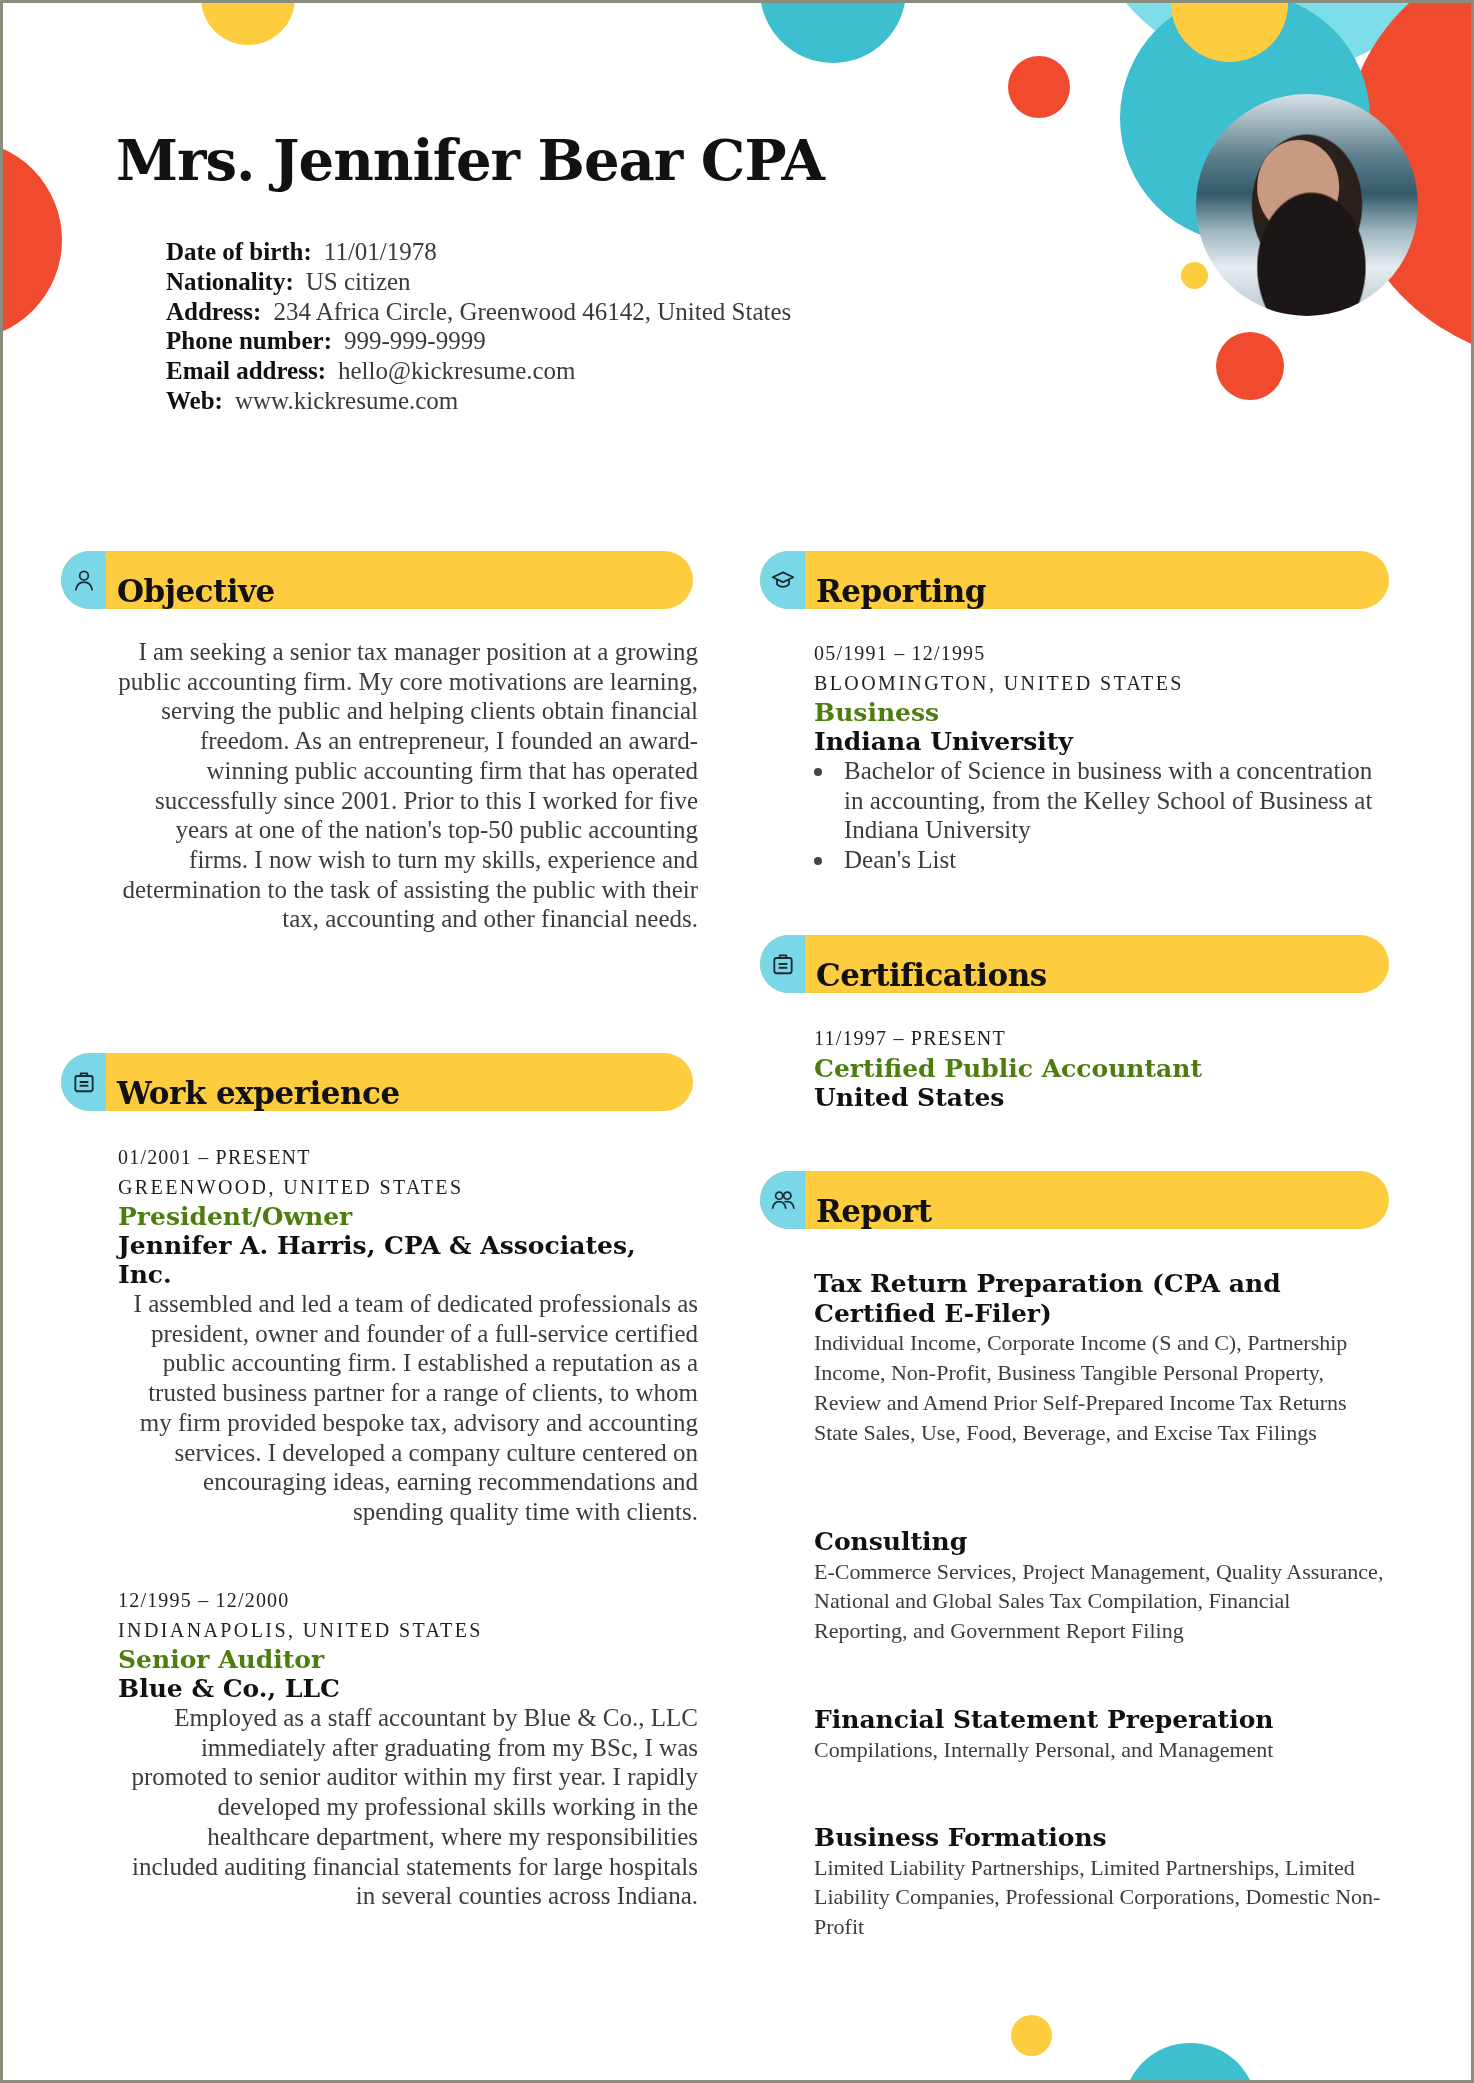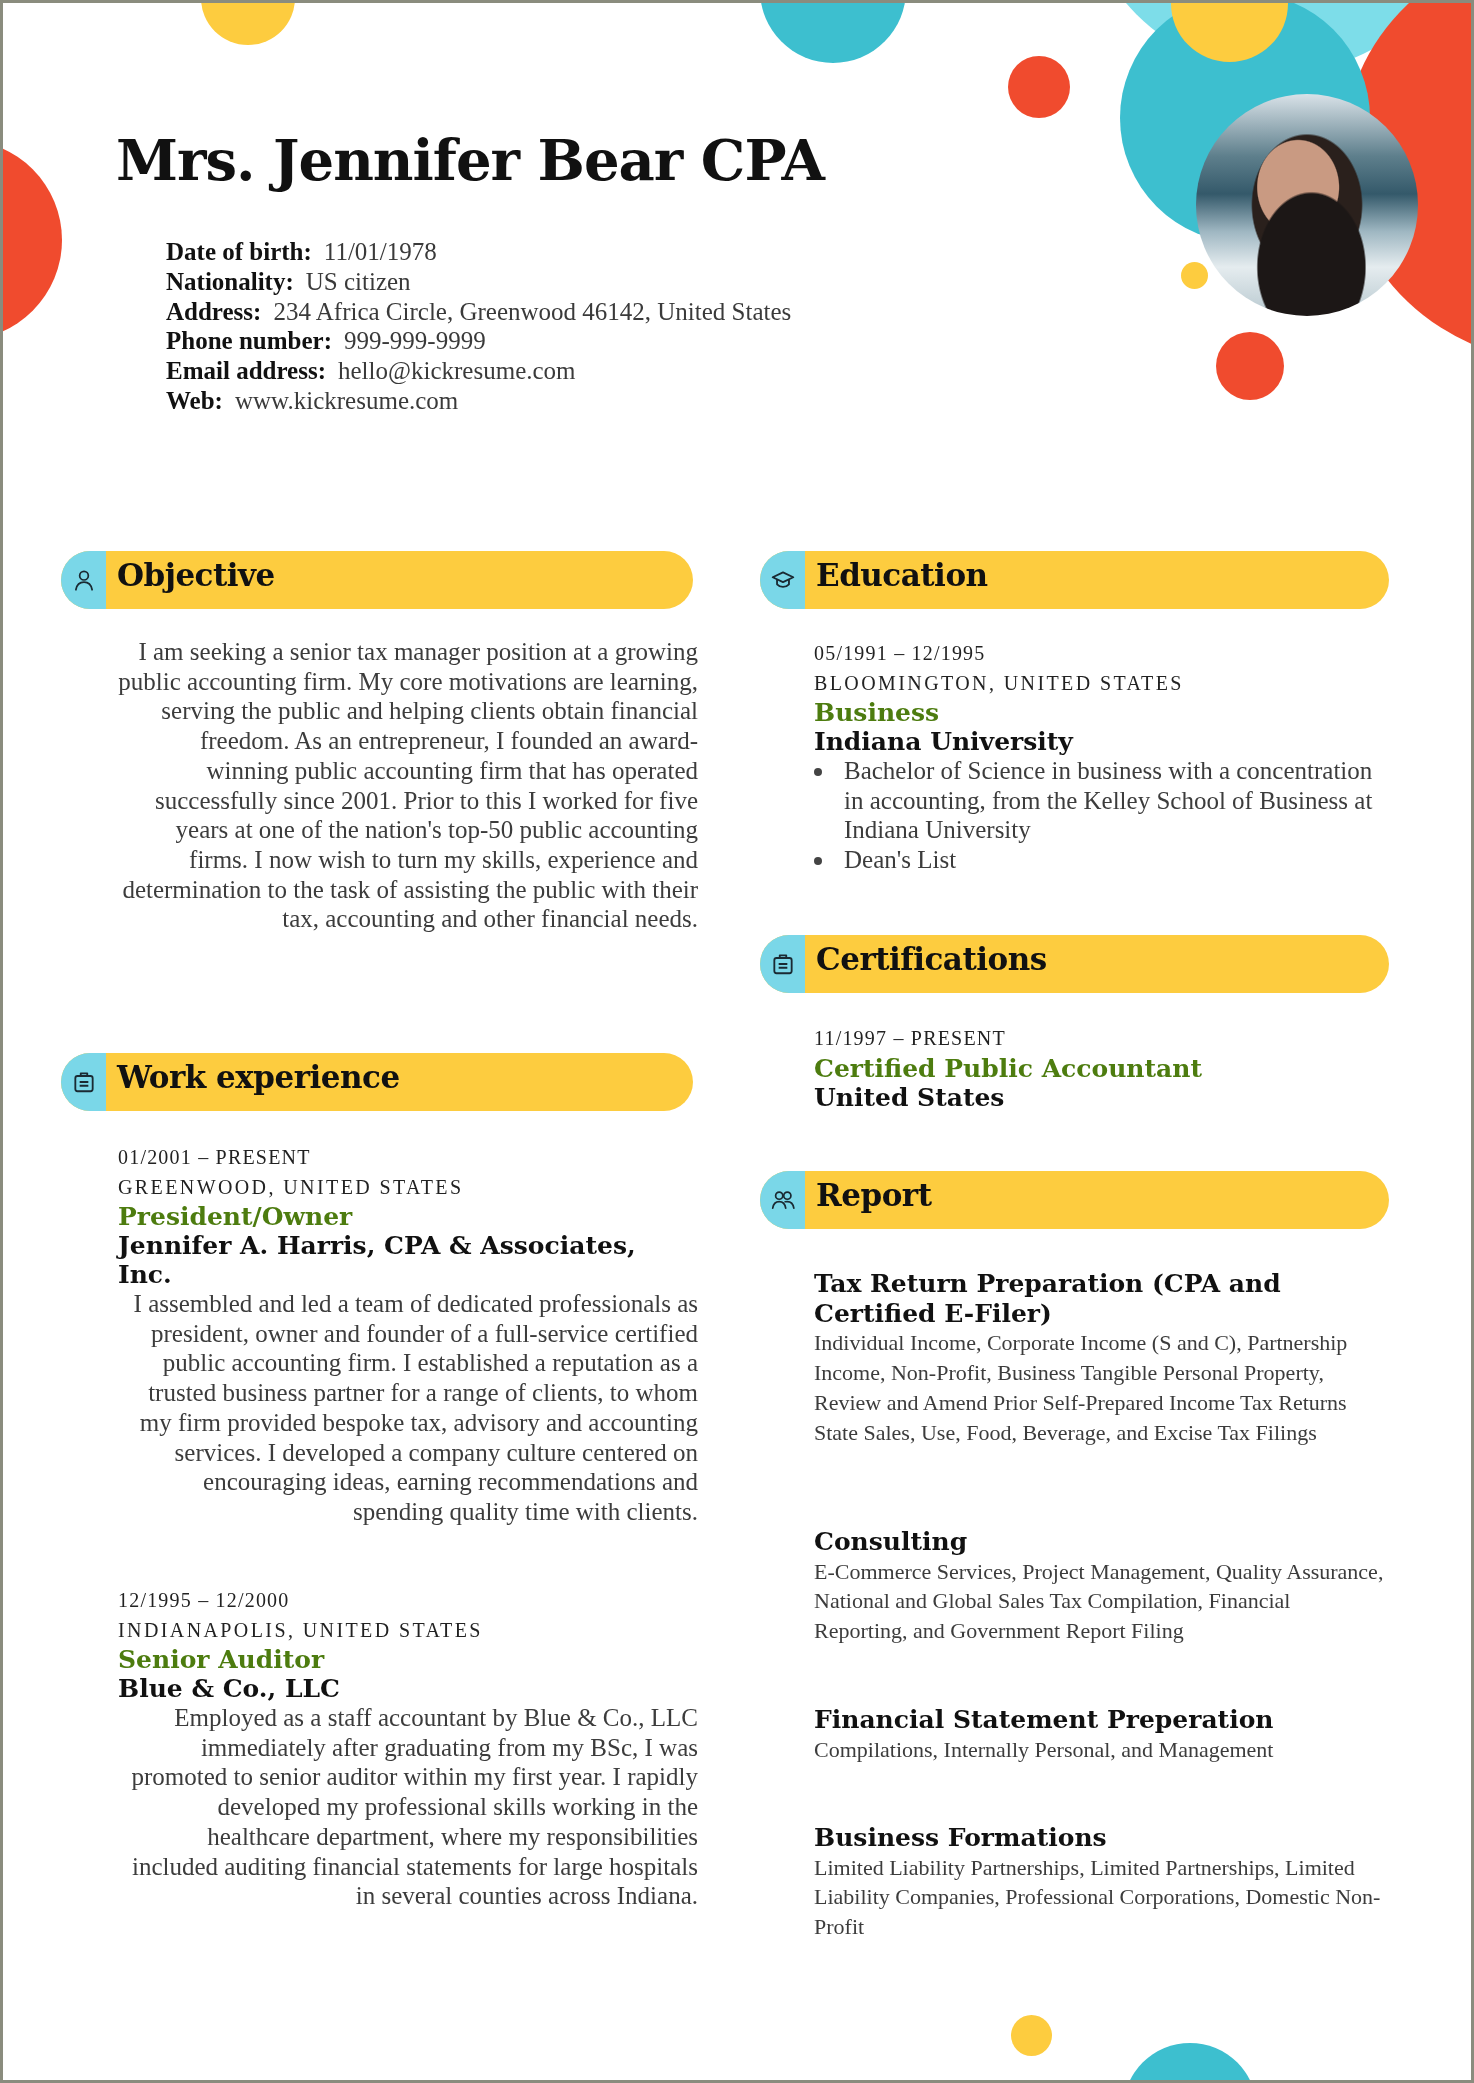--- a/index.html
+++ b/index.html
@@ -29,21 +29,21 @@
   .bar {
     position: absolute; height: 58px; border-radius: 29px; background: #fdcc3f;
     overflow: hidden;
   }
   .bar .cap {
     position: absolute; left: 0; top: 0; width: 45px; height: 58px; background: #7ad7e8;
     display: flex; align-items: center; justify-content: center;
   }
   .bar .cap svg { width: 26px; height: 26px; }
   .bar .title {
-    position: absolute; left: 56px; top: 6px;
+    position: absolute; left: 56px; top: 22px;
     font-family: "DejaVu Serif", serif; font-weight: bold; font-size: 31px; color: #111111;
     white-space: nowrap; letter-spacing: -0.5px;
   }
 
   .block { position: absolute; font-family: "Liberation Serif", serif; color: #3c3c3c; }
   .para { font-size: 25px; line-height: 29.7px; margin: 0; text-align: right; }
   .meta { font-family: "Liberation Serif", serif; font-size: 20px; letter-spacing: 2.4px; color: #222; line-height: 29.5px; text-transform: uppercase; white-space: nowrap; }
   .meta.date { letter-spacing: 1.2px; }
   .role { font-family: "DejaVu Serif", serif; font-weight: bold; font-size: 25px; color: #4d7c0f; line-height: 29px; }
   .org { font-family: "DejaVu Serif", serif; font-weight: bold; font-size: 25px; color: #111; line-height: 29px; }
@@ -123,21 +123,21 @@
     <p class="para">Employed as a staff accountant by Blue &amp; Co., LLC immediately after graduating from my BSc, I was promoted to senior auditor within my first year. I rapidly developed my professional skills working in the healthcare department, where my responsibilities included auditing financial statements for large hospitals in several counties across Indiana.</p>
   </div>
 
   <div class="bar" style="left:757px; top:548px; width:629px;">
     <div class="cap">
       <svg viewBox="0 0 24 24" fill="none" stroke="#1a2a33" stroke-width="1.7" stroke-linejoin="round">
           <path d="M2.5 9.5L12 5l9.5 4.5L12 14z"></path>
           <path d="M6.5 11.5v4.5c1.5 1.6 3.4 2.4 5.5 2.4s4-0.8 5.5-2.4v-4.5"></path>
         </svg>
     </div>
-    <div class="title">Education</div>
+    <div class="title">Reporting</div>
   </div>
   <div class="block" style="left:811px; top:636px; width:570px;">
     <div class="meta date">05/1991 – 12/1995</div>
     <div class="meta">BLOOMINGTON, UNITED STATES</div>
     <div class="role">Business</div>
     <div class="org">Indiana University</div>
     <ul class="bullets">
       <li>Bachelor of Science in business with a concentration in accounting, from the Kelley School of Business at Indiana University</li>
       <li>Dean's List</li>
     </ul>

